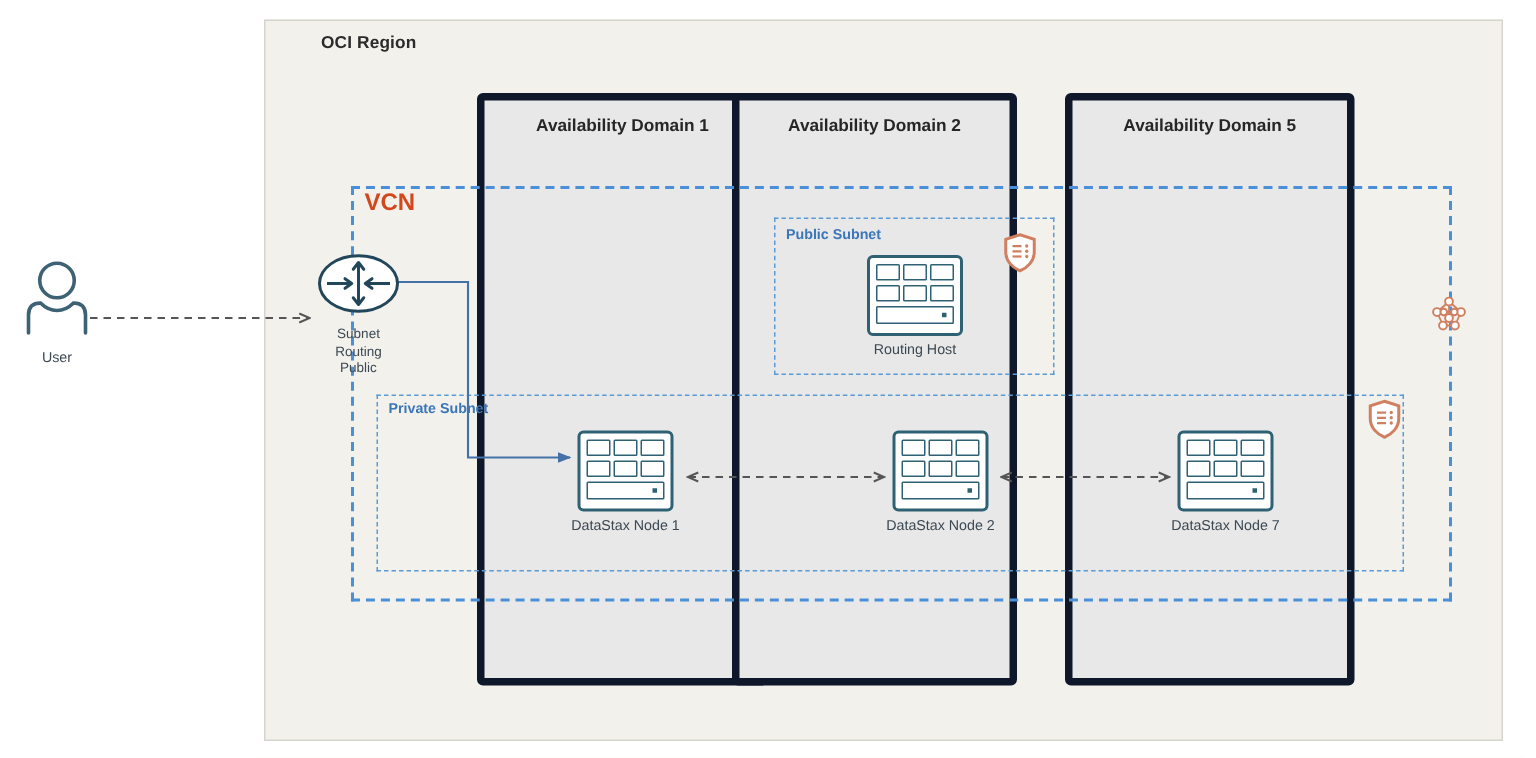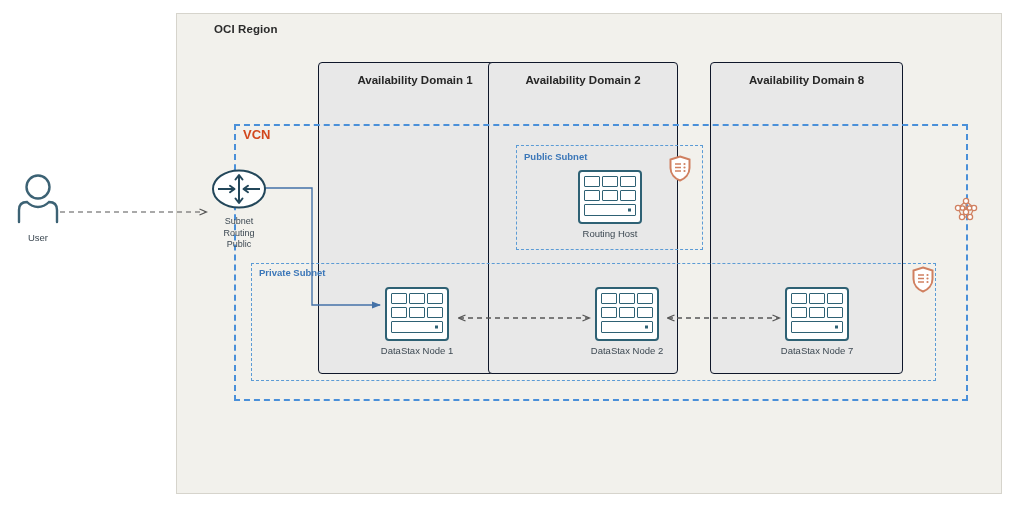--- a/index.html
+++ b/index.html
@@ -21,44 +21,44 @@
   .oci-region-label {
     position: absolute; left: 9px; top: 9px;
     font-size: 11.5px; font-weight: bold; color: #2b2b2b;
     letter-spacing: .1px;
     margin-left: 28px;
   }
 
   
   .ad-box {
     position: absolute;
-    top: 62px; height: 312px;
+    top: 62px; height: 395px;
     background: #e8e8e8;
-    border: 1px solid #0f172a;
+    border: 5px solid #0f172a;
     border-radius: 4px;
   }
   .ad-title {
     position: absolute; top: 11px; left: 0; width: 100%;
     text-align: center;
     font-size: 11.5px; font-weight: bold; color: #262626;
   }
   #ad-1 { left: 318px; width: 194px; }
   #ad-2 { left: 488px; width: 190px; }
   #ad-3 { left: 710px; width: 193px; }
 
   
   .vcn-box {
     position: absolute;
     left: 234px; top: 124px; width: 734px; height: 277px;
     border: 2.5px dashed #4a90d9;
     background: transparent;
   }
   .vcn-label {
     position: absolute; left: 243px; top: 127px;
-    font-size: 13px; font-weight: bold; color: #d2471c; text-align: right;
+    font-size: 16px; font-weight: bold; color: #d2471c; text-align: right;
   }
 
   
   .subnet {
     position: absolute;
     border: 1.4px dashed #5b9bd5;
     background: transparent;
   }
   .subnet-label {
     position: absolute;
@@ -149,21 +149,21 @@
     <div class="oci-region-label">OCI Region</div>
   </div>
 
   <div class="ad-box" id="ad-1">
     <div class="ad-title">Availability Domain 1</div>
   </div>
   <div class="ad-box" id="ad-2">
     <div class="ad-title">Availability Domain 2</div>
   </div>
   <div class="ad-box" id="ad-3">
-    <div class="ad-title">Availability Domain 8</div>
+    <div class="ad-title">Availability Domain 5</div>
   </div>
 
   <div class="vcn-box"></div>
   <div class="vcn-label">VCN</div>
 
   <div class="subnet" id="public-subnet"></div>
   <div class="subnet-label" id="public-subnet-label">Public Subnet</div>
 
   <div class="subnet" id="private-subnet"></div>
   <div class="subnet-label" id="private-subnet-label">Private Subnet</div>

